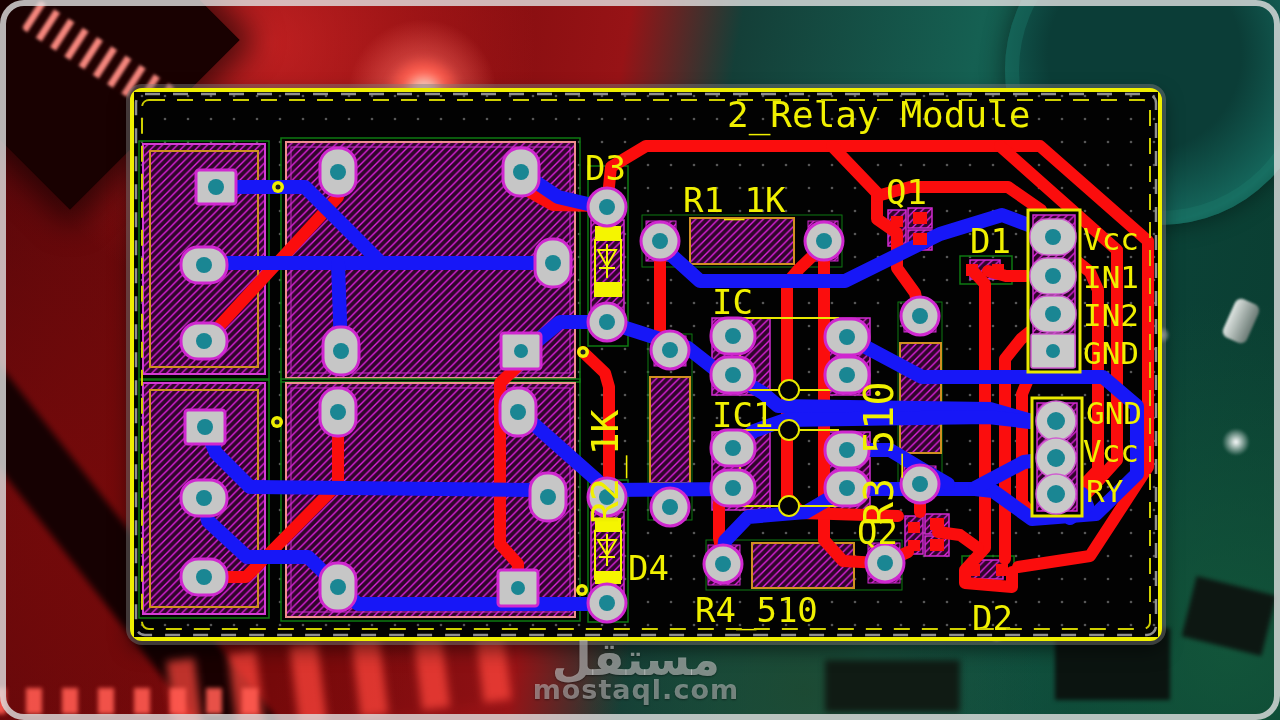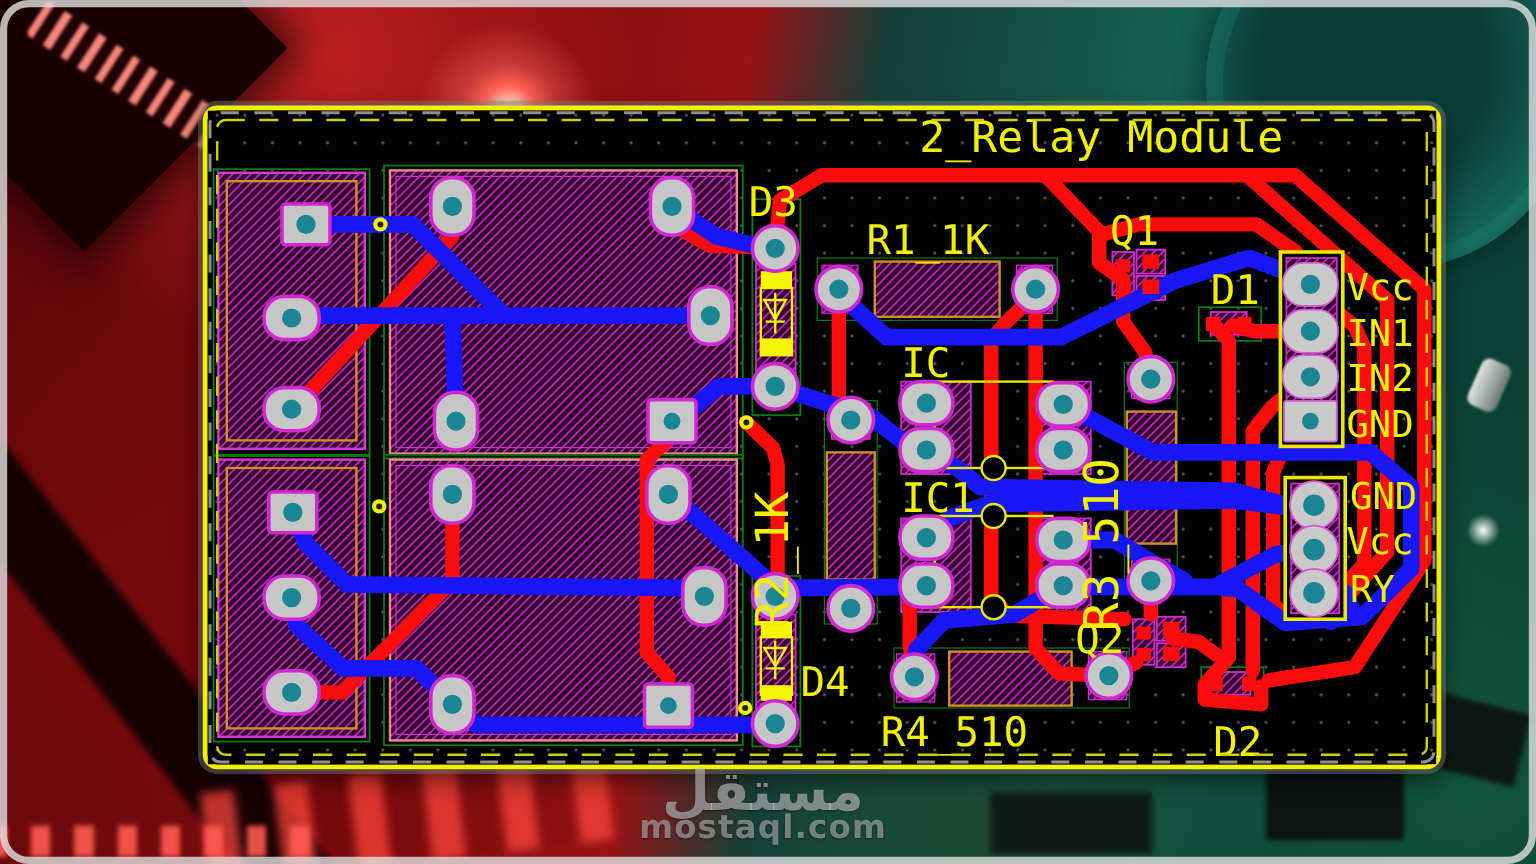--- a/index.html
+++ b/index.html
@@ -38,21 +38,21 @@
   .chipA{left:1055px;top:628px;width:115px;height:72px;background:#0b1410;filter:blur(2px);}
   .chipB{left:825px;top:660px;width:135px;height:52px;background:#101b14;filter:blur(3px);}
   .chipC{left:1188px;top:585px;width:82px;height:62px;background:#0d1712;transform:rotate(14deg);filter:blur(2px);}
   .cyl{width:26px;height:42px;border-radius:7px;background:linear-gradient(90deg,#dfe5e2,#6a7a74);
        filter:blur(1px);}
   .glint{border-radius:50%;background:radial-gradient(circle,#fff,rgba(255,255,255,0) 70%);filter:blur(1px);}
 
   
   .panel{left:130px;top:88px;width:1032px;height:553px;background:#020202;
          border:4px solid #efef00;border-radius:12px;
-         box-shadow:0 0 0 4px rgba(125,125,125,.45), 0 8px 20px rgba(0,0,0,.55);z-index:10;margin-left:39px;}
+         box-shadow:0 0 0 4px rgba(125,125,125,.45), 0 8px 20px rgba(0,0,0,.55);z-index:10;}
   .panel svg{display:block;width:1024px;height:545px;}
 
   text.lbl{fill:#f0f000;font-family:"DejaVu Sans Mono",monospace;}
   .fs36{font-size:36px;} .fs34{font-size:34px;} .fs31{font-size:31px;} .fs38{font-size:38px;} .fs40{font-size:40px;}
 
   
   .watermark{left:50%;top:636px;transform:translateX(-52%);z-index:40;text-align:center;
              pointer-events:none;font-family:"DejaVu Sans",sans-serif;}
   .wm-logo{font-size:46px;font-weight:bold;line-height:1.0;color:rgba(220,220,220,.55);
            text-shadow:0 1px 2px rgba(0,0,0,.4);}

